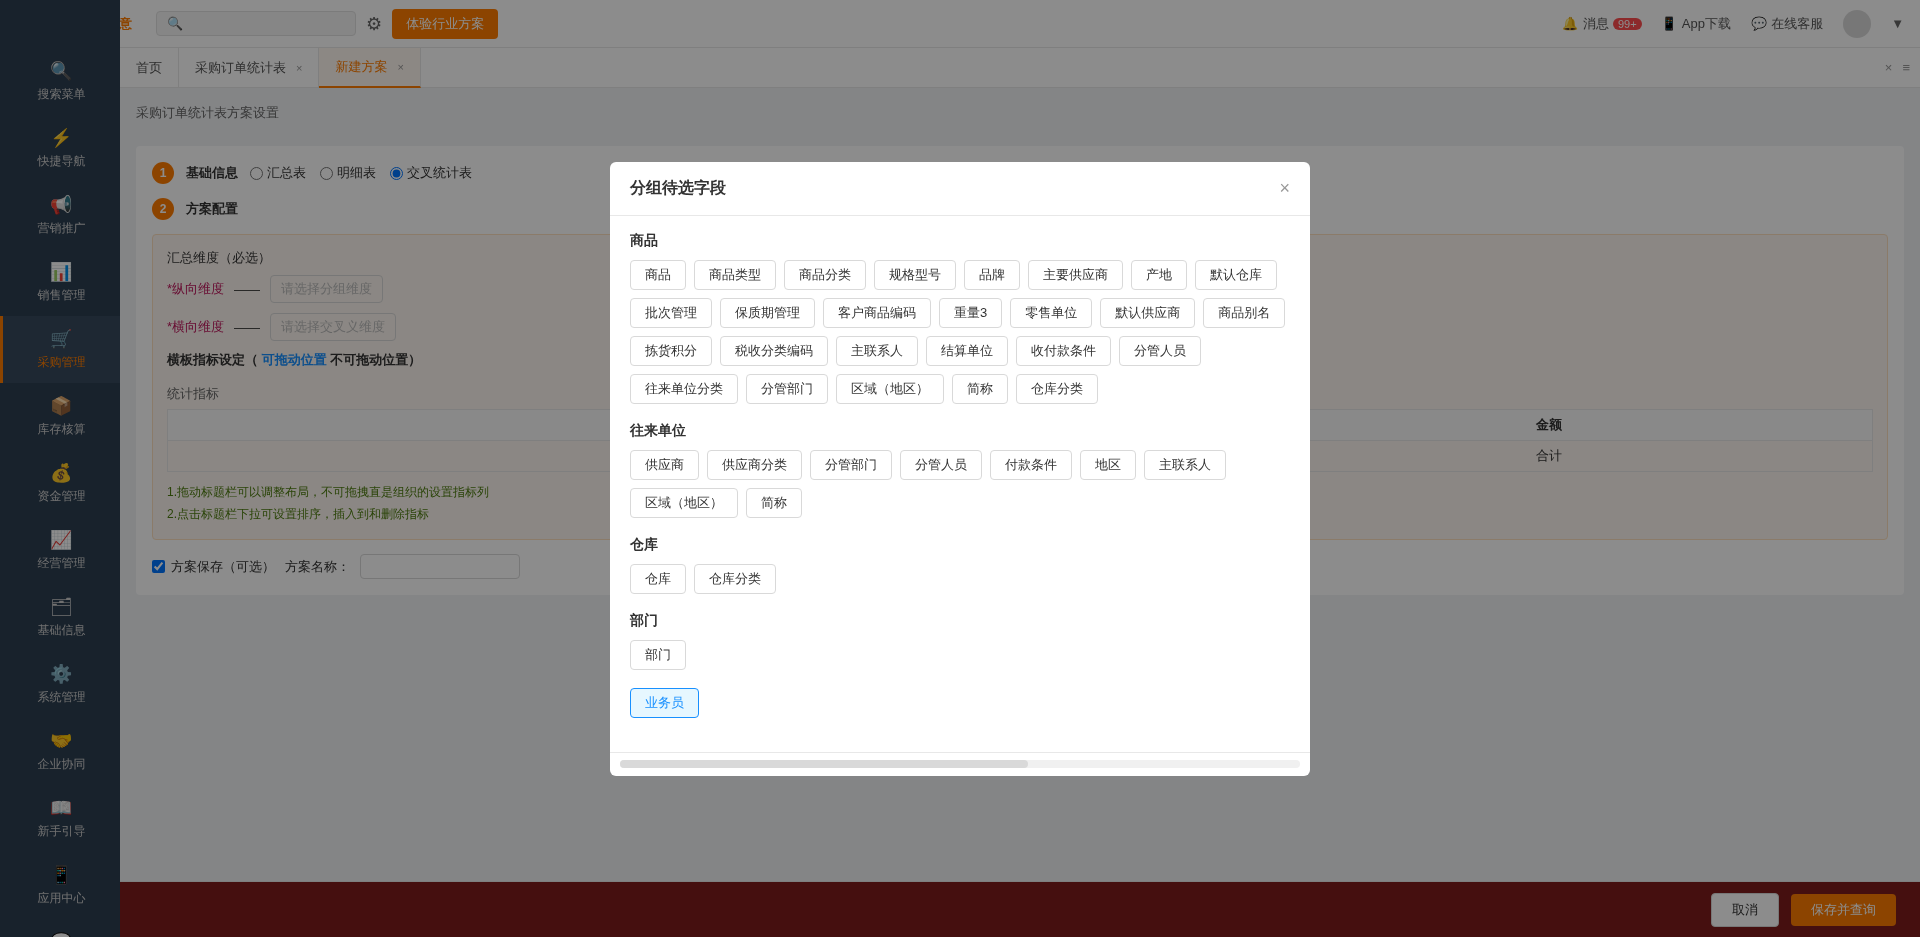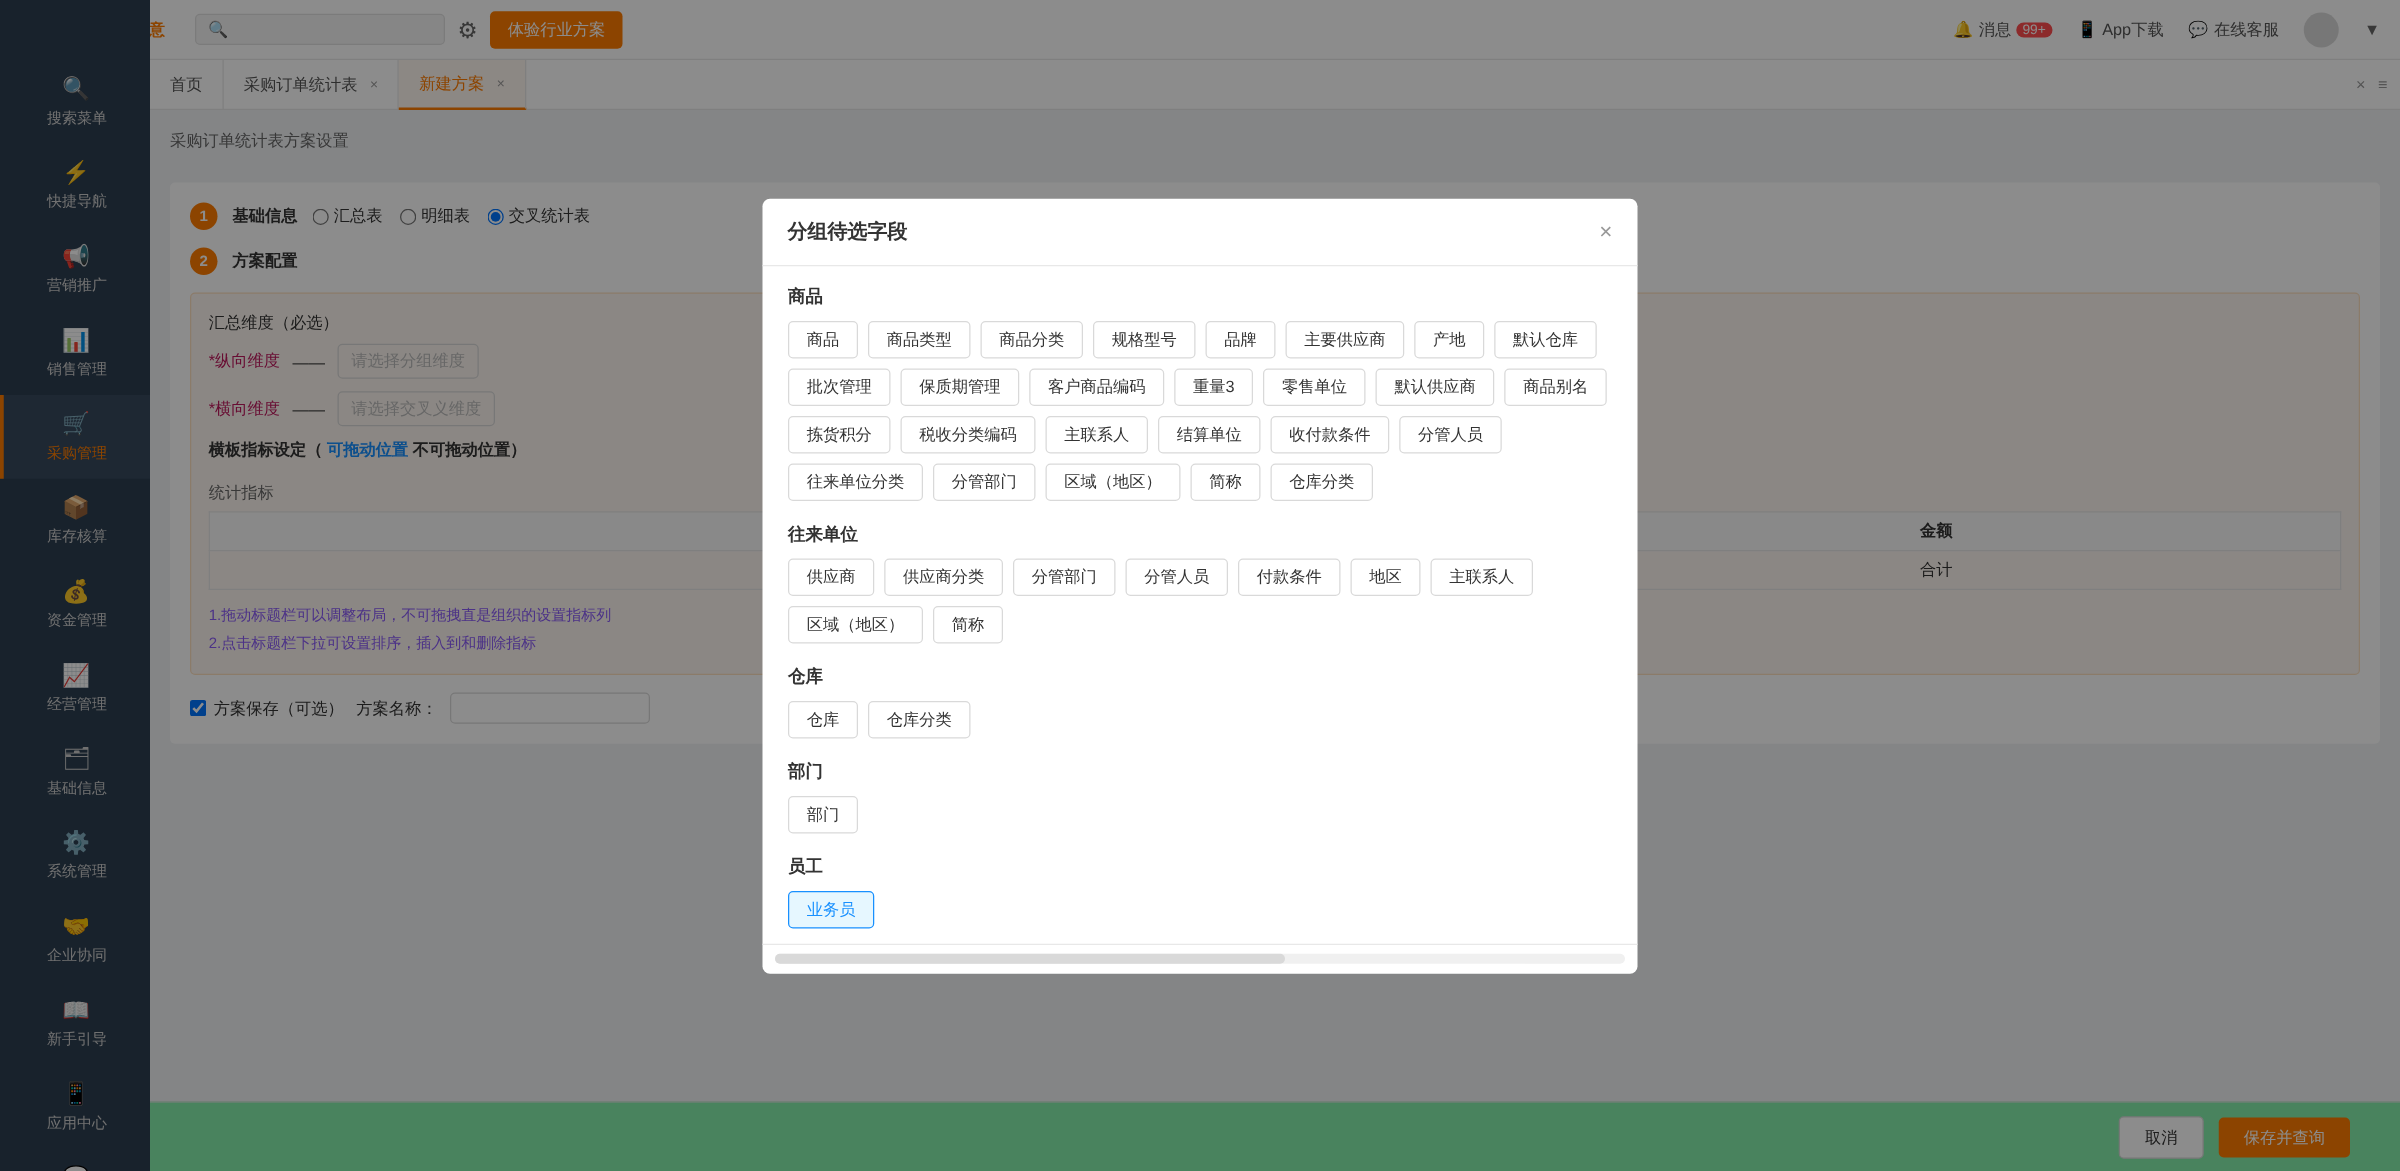--- a/index.html
+++ b/index.html
@@ -220,40 +220,40 @@
     }
     .indicators-table th, .indicators-table td {
       border: 1px solid #e8e8e8;
       padding: 6px 10px;
       text-align: center;
     }
     .indicators-table th { background: #fafafa; }
     .table-dropdown {
       display: flex; align-items: center; gap: 4px; justify-content: center; cursor: pointer;
     }
-    .tips-text { font-size: 12px; color: #8b5cf6; margin-top: 10px; line-height: 1.8; }
+    .tips-text { font-size: 12px; color: #4d7c0f; margin-top: 10px; line-height: 1.8; }
     .scheme-save-row {
       display: flex; align-items: center; gap: 10px; margin-top: 14px;
     }
     .scheme-name-input {
       border: 1px solid #d9d9d9;
       border-radius: 4px;
       padding: 4px 10px;
       font-size: 13px;
       width: 160px;
     }
     .bottom-action-bar {
       position: fixed; bottom: 0; left: 120px; right: 0;
       height: 56px;
-      background: #86efac;
+      background: #7f1d1d;
       border-top: 1px solid #e8e8e8;
       display: flex;
       align-items: center;
       justify-content: flex-end;
-      padding: 0 40px;
+      padding: 0 24px;
       gap: 12px;
       z-index: 98;
     }
     .btn-cancel {
       border: 1px solid #d9d9d9;
       background: #fff;
       border-radius: 4px;
       padding: 7px 20px;
       cursor: pointer;
       font-size: 13px;
@@ -626,21 +626,20 @@
       </div>
 
       <div class="field-section">
         <div class="field-section-title">部门</div>
         <div class="field-tags">
           <span class="field-tag">部门</span>
         </div>
       </div>
 
       <div class="field-section">
-        <div class="field-section-title">员工</div>
         <div class="field-tags">
           <span class="field-tag selected">业务员</span>
         </div>
       </div>
 
     </div>
 
     <div class="modal-footer-scroll">
       <div class="scroll-bar-h">
         <div class="scroll-thumb-h"></div>

